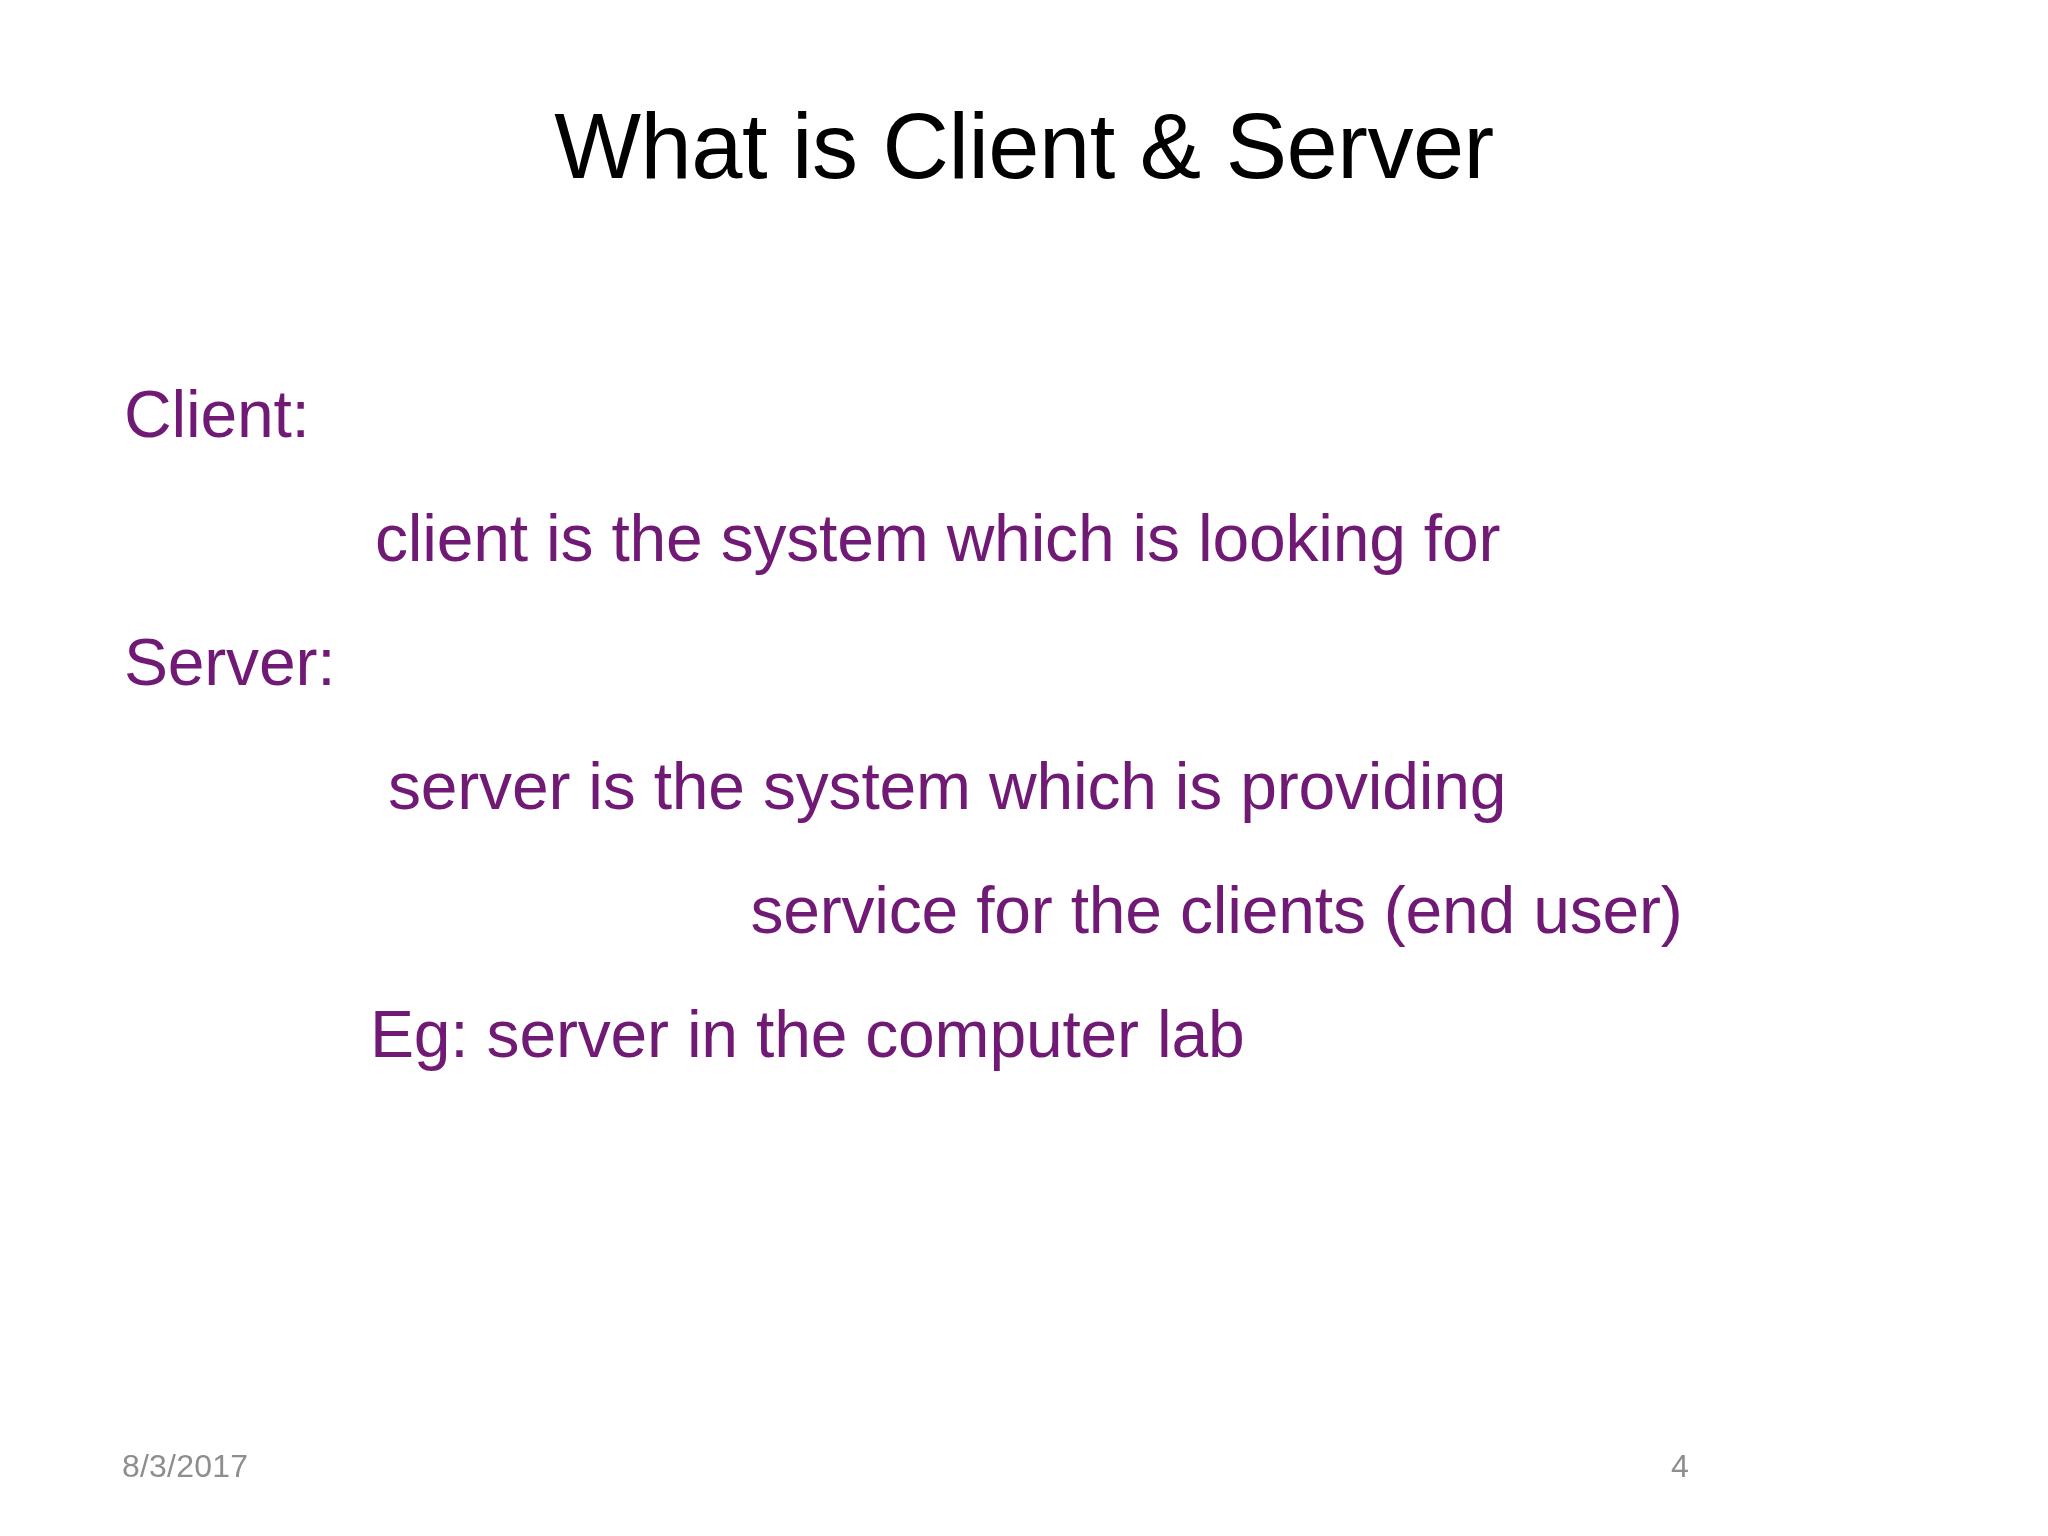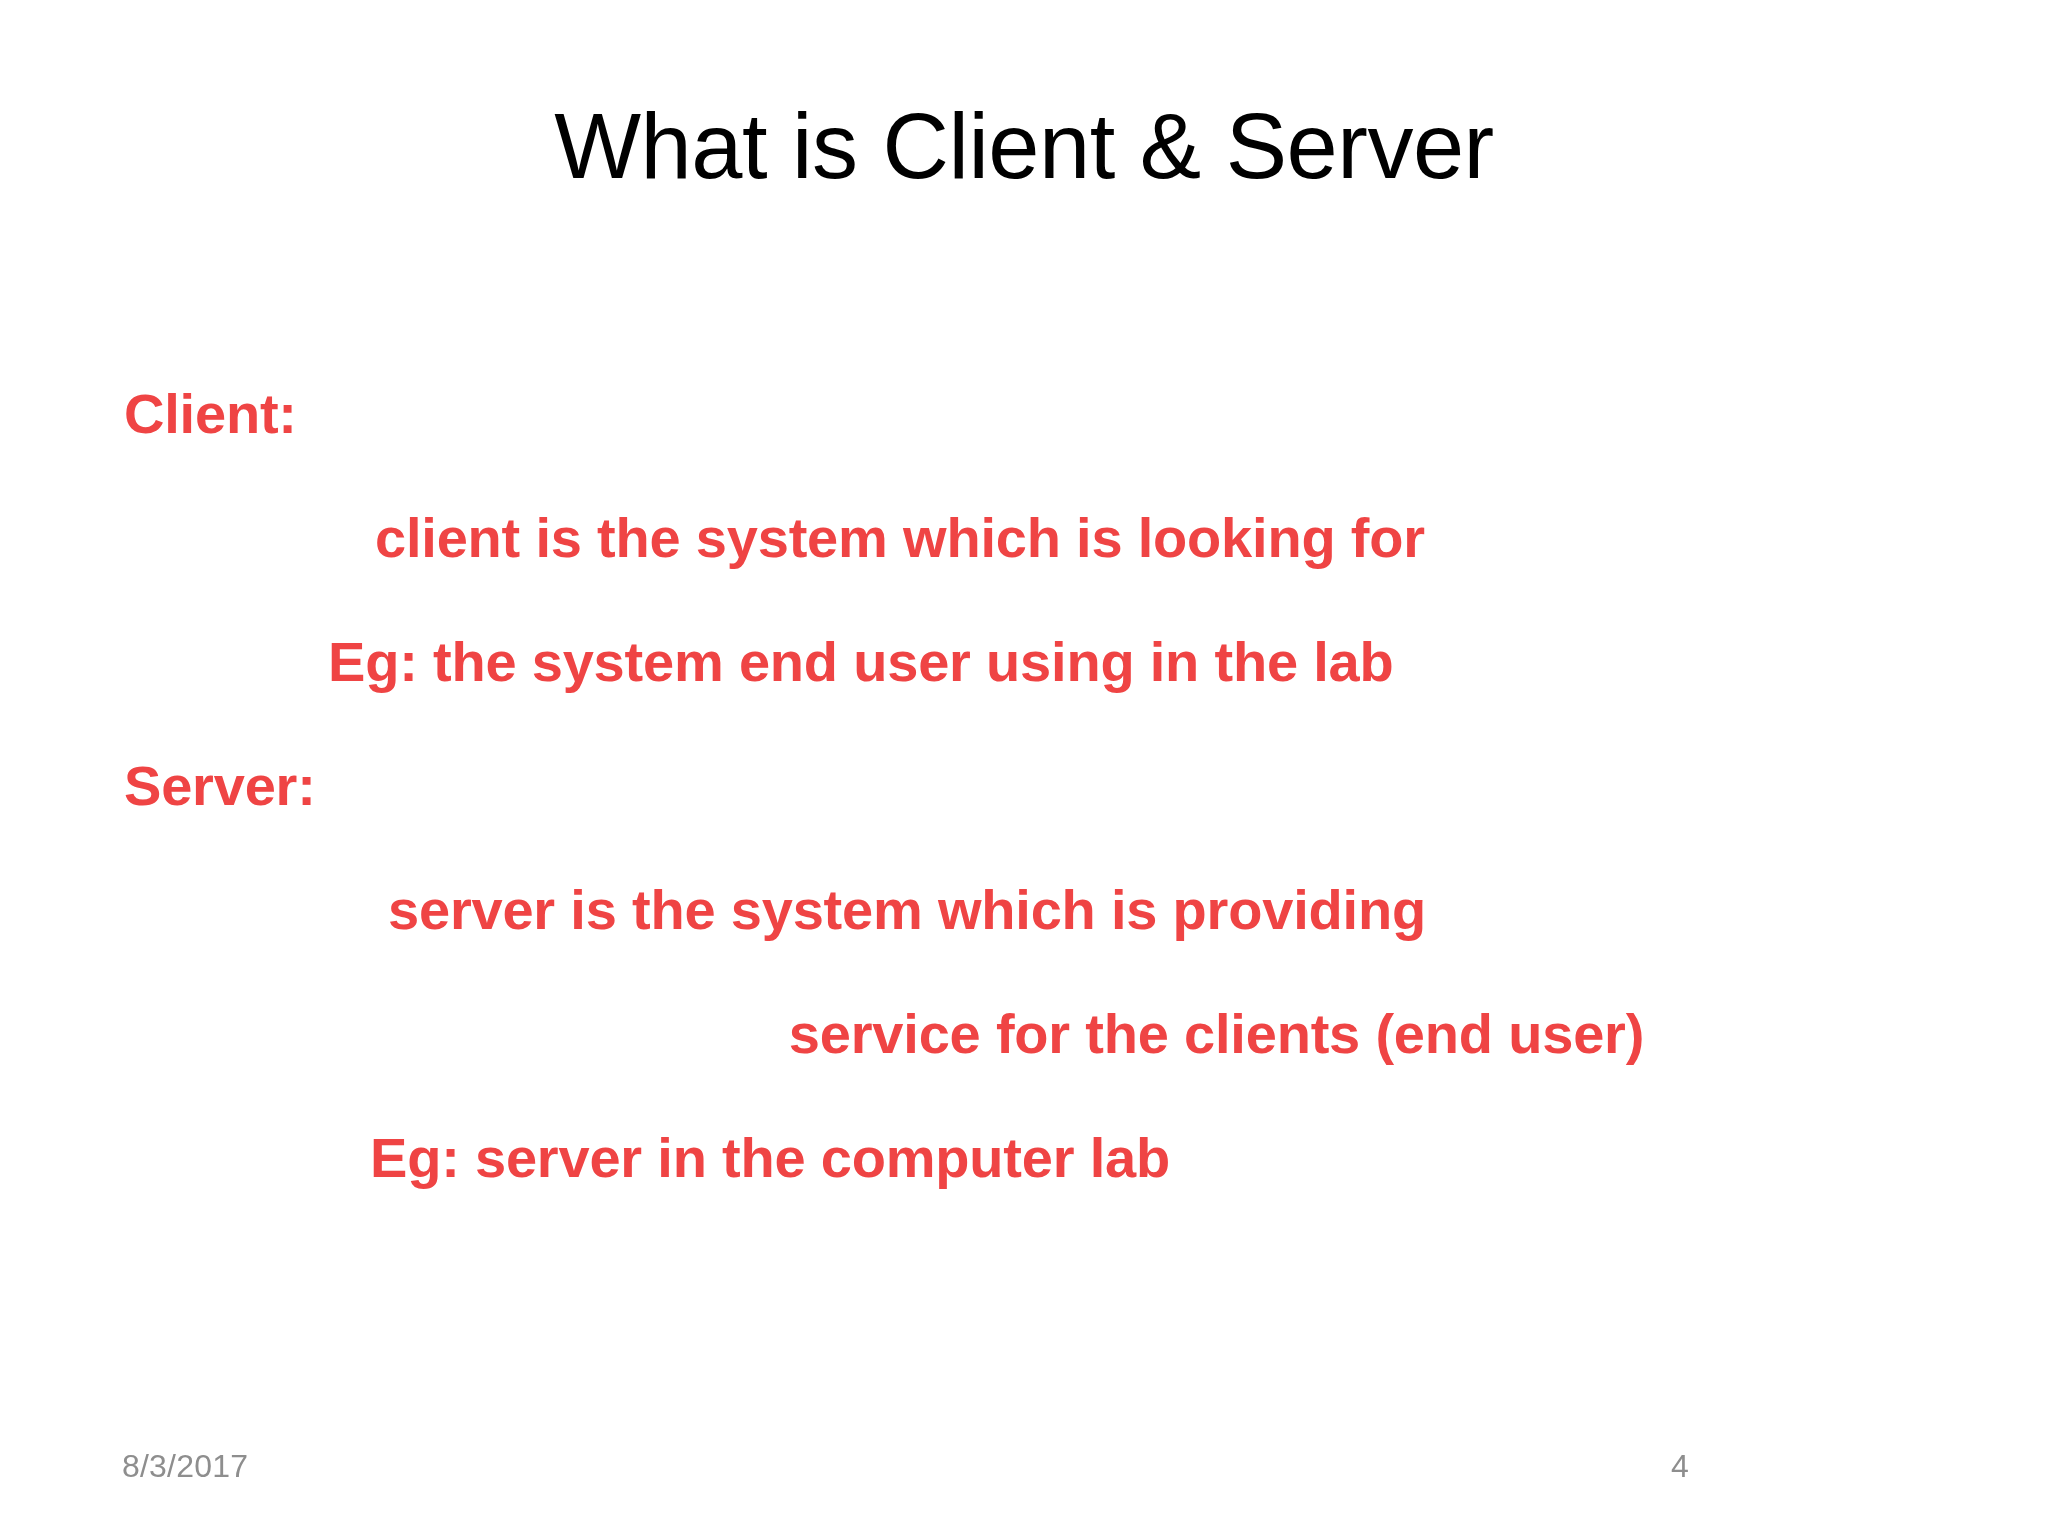--- a/index.html
+++ b/index.html
@@ -31,24 +31,24 @@
     white-space: nowrap;
   }
 
   .body-block {
     position: absolute;
     left: 0;
     top: 352px;
     width: 2048px;
   }
   .line {
-    font-size: 56px;
-    font-weight: 700;
+    font-size: 66px;
+    font-weight: 400;
     line-height: 124px;
-    color: #ef4444;
+    color: #701a75;
     white-space: nowrap;
     letter-spacing: -0.2px;
   }
   .line.heading   { padding-left: 124px; }
   .line.ind-a     { padding-left: 375px; }
   .line.ind-b     { padding-left: 372px; }
   .line.ind-eg    { padding-left: 328px; }
   .line.ind-c     { padding-left: 388px; }
   .line.ind-d     { padding-left: 385px; text-align: center; }
   .line.ind-eg2   { padding-left: 370px; }
@@ -78,21 +78,20 @@
 
   <div class="slide-title">What is Client &amp; Server</div>
 
   <div class="body-block">
 
     <div class="line heading">Client:</div>
 
     <div class="line ind-a">client is the system which is looking for</div>
 
 
-    <div class="line ind-eg">Eg: the system end user using in the lab</div>
 
     <div class="line heading">Server:</div>
 
     <div class="line ind-c">server is the system which is providing</div>
 
     <div class="line ind-d">service for the clients (end user)</div>
 
     <div class="line ind-eg2">Eg: server in the computer lab</div>
 
   </div>

